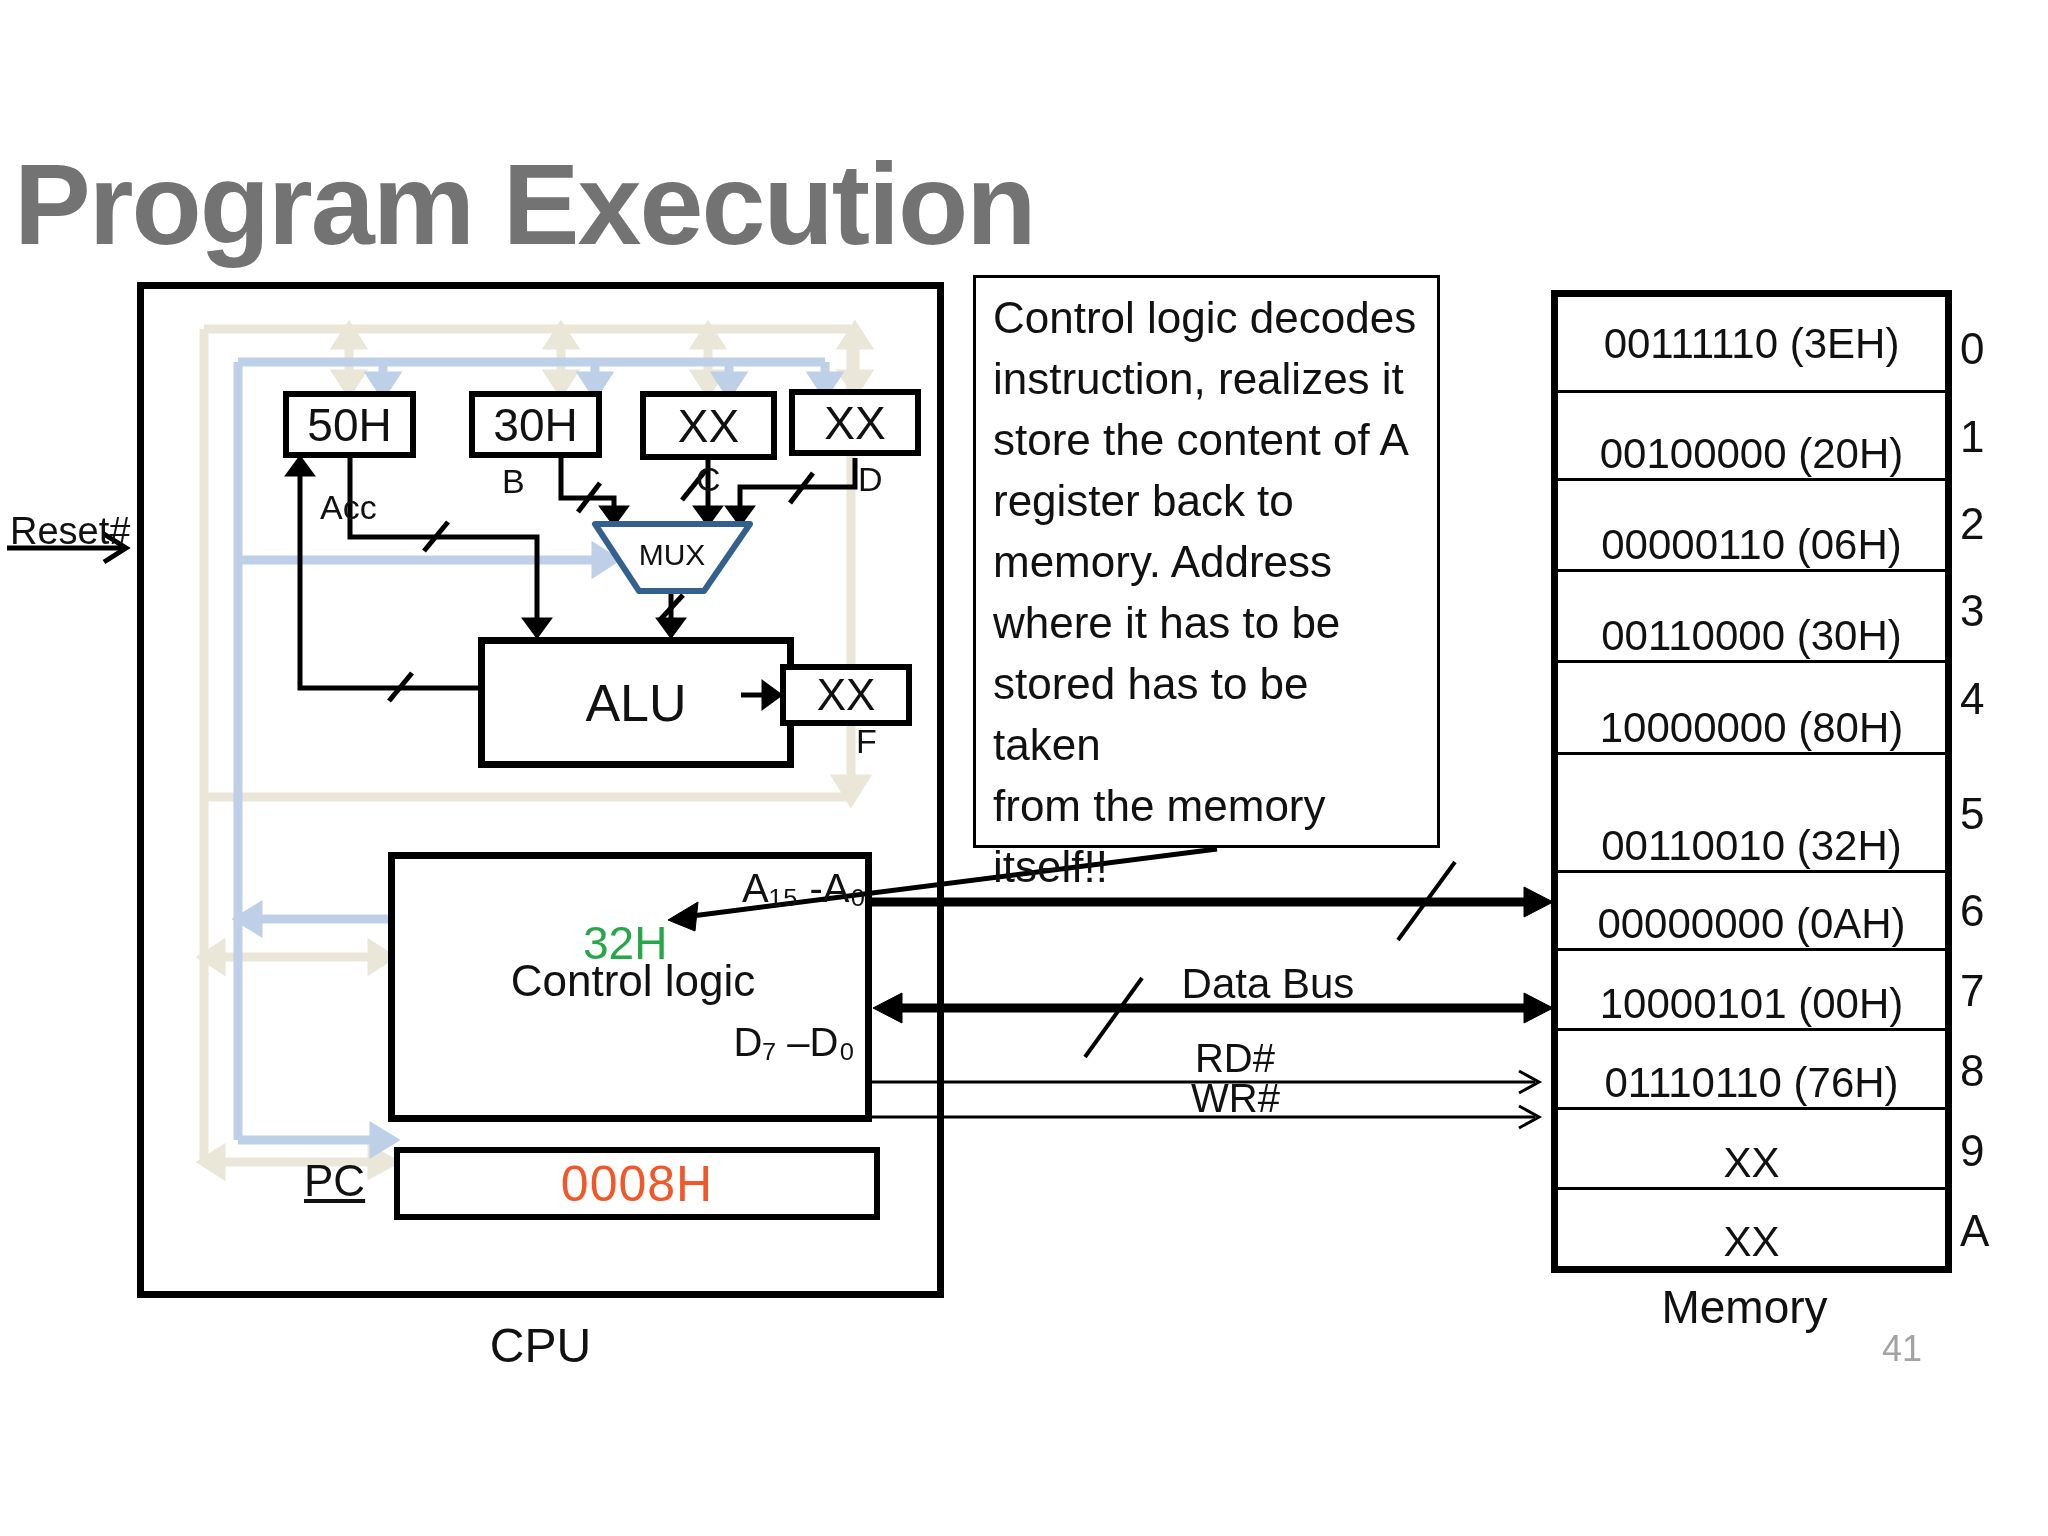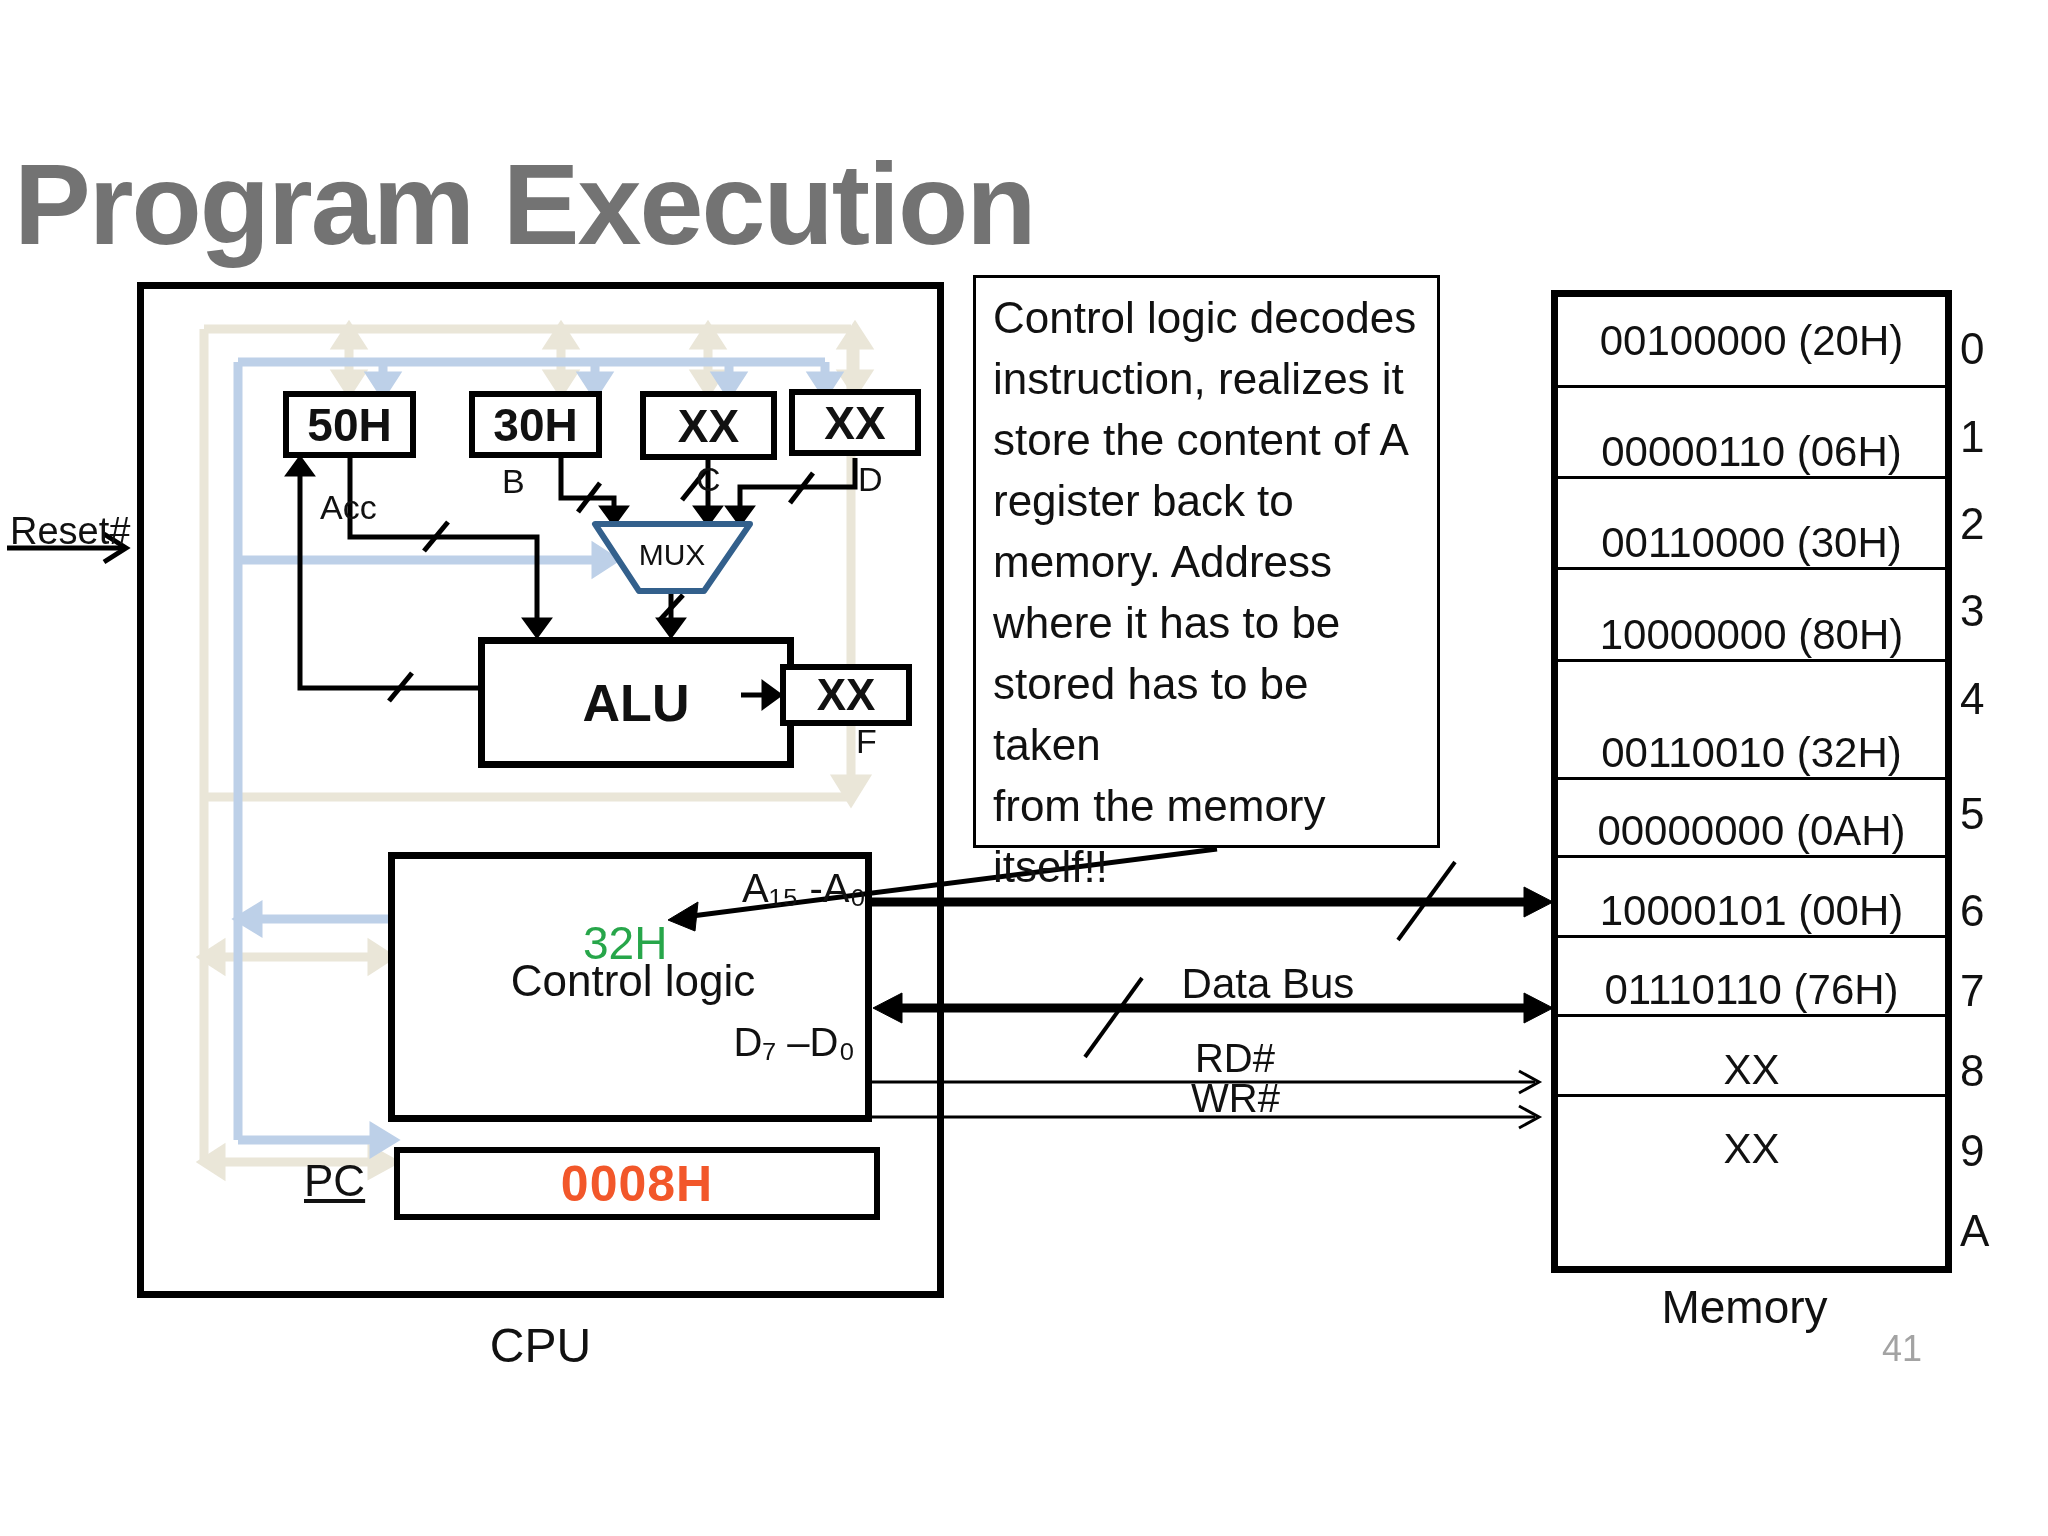--- a/index.html
+++ b/index.html
@@ -5,21 +5,21 @@
   html,body{margin:0;padding:0;background:#fff;}
   #slide{position:relative;width:2048px;height:1536px;background:#ffffff;overflow:hidden;
          font-family:"Liberation Sans","DejaVu Sans",sans-serif;color:#111;}
   .abs{position:absolute;}
   svg.layer{position:absolute;left:0;top:0;pointer-events:none;}
   #bg-layer{z-index:1;}
   #front-layer{z-index:3;}
   .txt{position:absolute;z-index:4;white-space:nowrap;}
   .ctr{text-align:center;}
   .rbox{position:absolute;z-index:2;background:#fff;border:6px solid #000;box-sizing:border-box;
-        display:flex;align-items:center;justify-content:center;font-size:46px;font-weight:bold;}
+        display:flex;align-items:center;justify-content:center;font-size:46px;}
   #title{left:14px;top:138px;font-size:115px;font-weight:bold;letter-spacing:-2px;color:#737373;}
   #cpu-box{left:137px;top:282px;width:807px;height:1016px;border:7px solid #000;box-sizing:border-box;z-index:2;}
   #note-box{left:973px;top:275px;width:467px;height:573px;border:3px solid #000;box-sizing:border-box;background:#fff;z-index:2;}
   #note-text{left:993px;top:287px;width:430px;font-size:44px;line-height:61px;white-space:pre-line;z-index:4;}
   #reg-acc{left:283px;top:391px;width:133px;height:67px;}
   #reg-b{left:469px;top:391px;width:133px;height:67px;}
   #reg-c{left:640px;top:391px;width:137px;height:69px;}
   #reg-d{left:789px;top:389px;width:132px;height:67px;}
   #alu-box{left:478px;top:637px;width:316px;height:131px;border-width:7px;font-size:52px;}
   #f-box{left:780px;top:664px;width:132px;height:62px;font-size:44px;}
@@ -157,20 +157,23 @@
     </div>
   <div id="lbl-pc" class="txt">PC</div>
   <div id="lbl-cpu" class="txt ctr">CPU</div>
   <div id="lbl-reset" class="txt">Reset#</div>
 
   <div id="lbl-databus" class="txt ctr">Data Bus</div>
   <div id="lbl-rd" class="txt ctr">RD#</div>
   <div id="lbl-wr" class="txt ctr">WR#</div>
 
   <div id="mem-table" class="abs">
+    <div class="mem-row" style="height:93px">
+        <span>00111110 (3EH)</span>
+      </div>
     <div class="mem-row" style="height:88px">
         <span>00100000 (20H)</span>
       </div>
     <div class="mem-row" style="height:91px">
         <span>00000110 (06H)</span>
       </div>
     <div class="mem-row" style="height:91px">
         <span>00110000 (30H)</span>
       </div>
     <div class="mem-row" style="height:92px">

